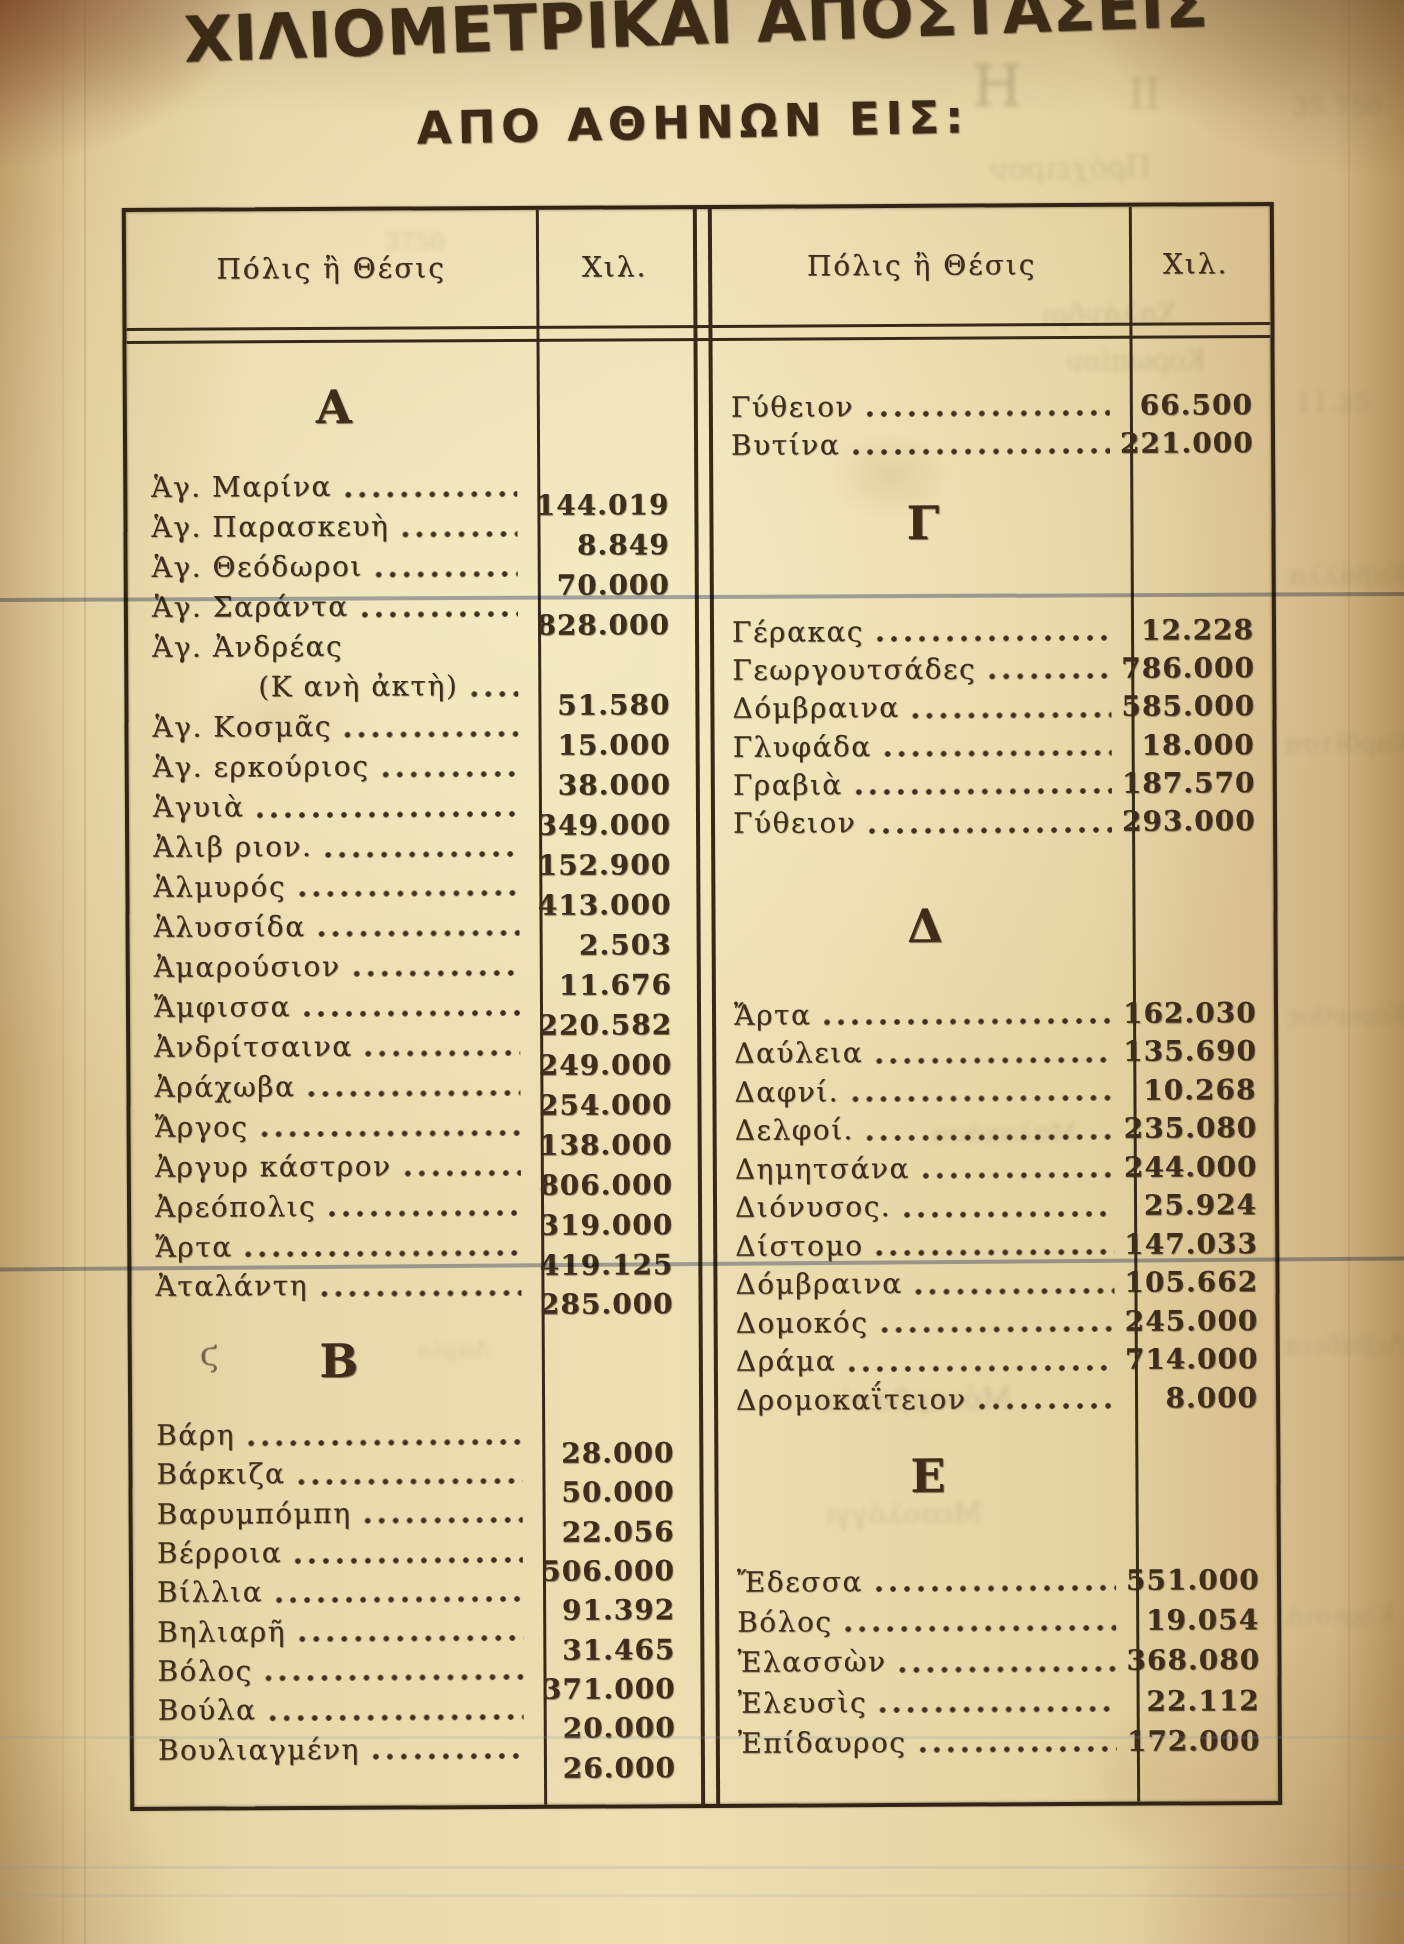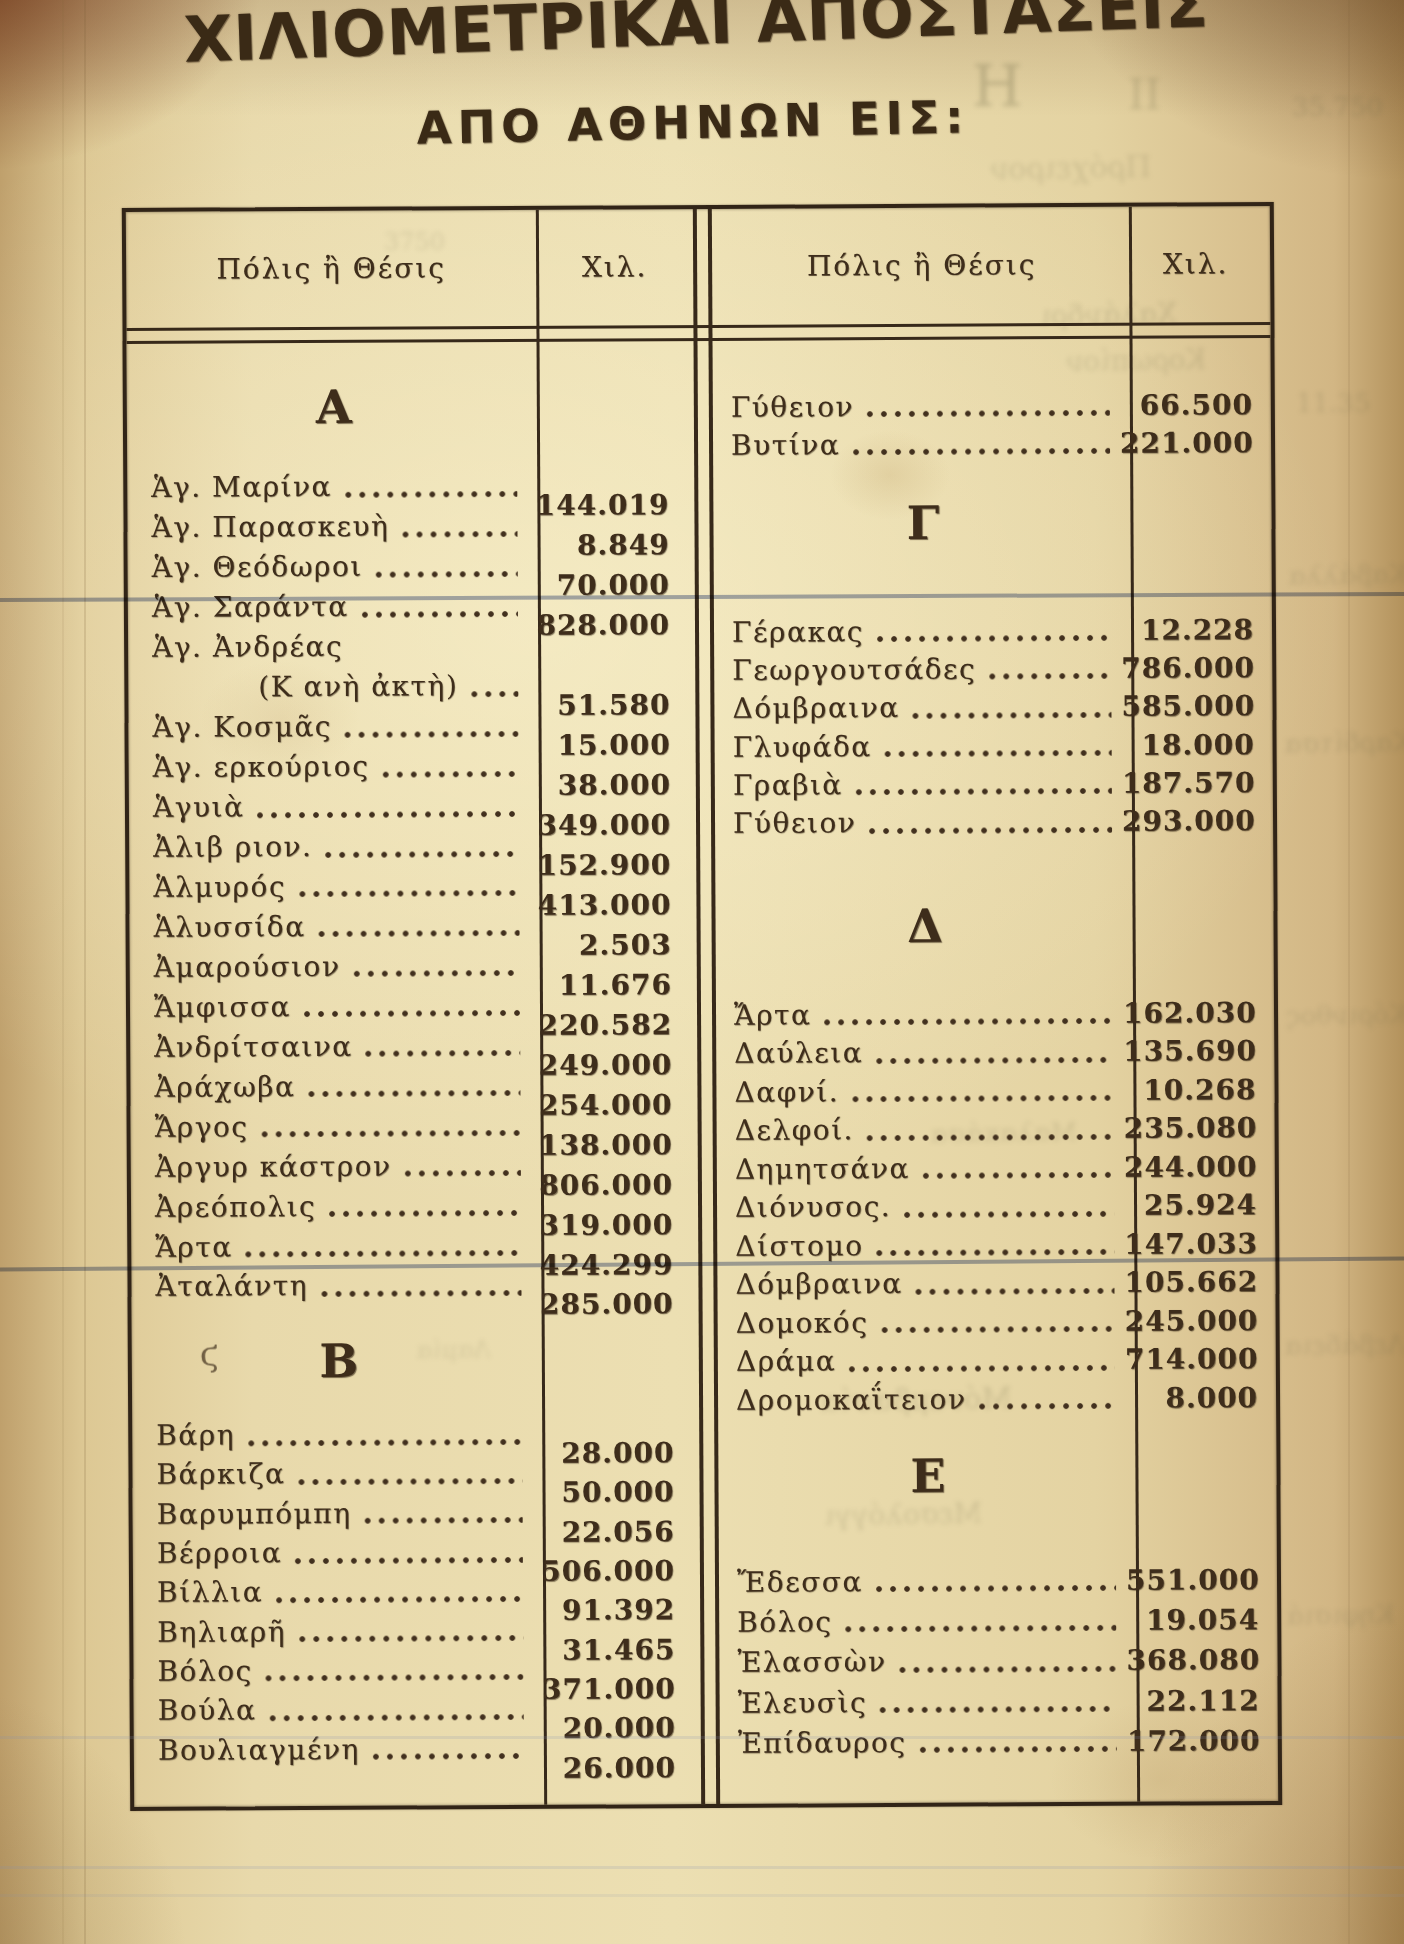--- a/index.html
+++ b/index.html
@@ -205,21 +205,21 @@
           <span class="vl">806.000</span>
         </div>
         <div class="row" style="top: 975.1px; height: 39.95px;">
           <span class="nm">Ἀρεόπολις</span>
           <span class="ld"></span>
           <span class="vl">319.000</span>
         </div>
         <div class="row" style="top: 1015.05px; height: 39.95px;">
           <span class="nm">Ἄρτα</span>
           <span class="ld"></span>
-          <span class="vl">424.299</span>
+          <span class="vl">419.125</span>
         </div>
         <div class="row" style="top: 1055px; height: 39.95px;">
           <span class="nm">Ἀταλάντη</span>
           <span class="ld"></span>
           <span class="vl">285.000</span>
         </div>
         <div class="secletter" style="left: 0px; width: 410px; top: 1123px;">Β</div>
         <div class="row" style="top: 1204px; height: 39.3px;">
           <span class="nm">Βάρη</span>
           <span class="ld"></span>

